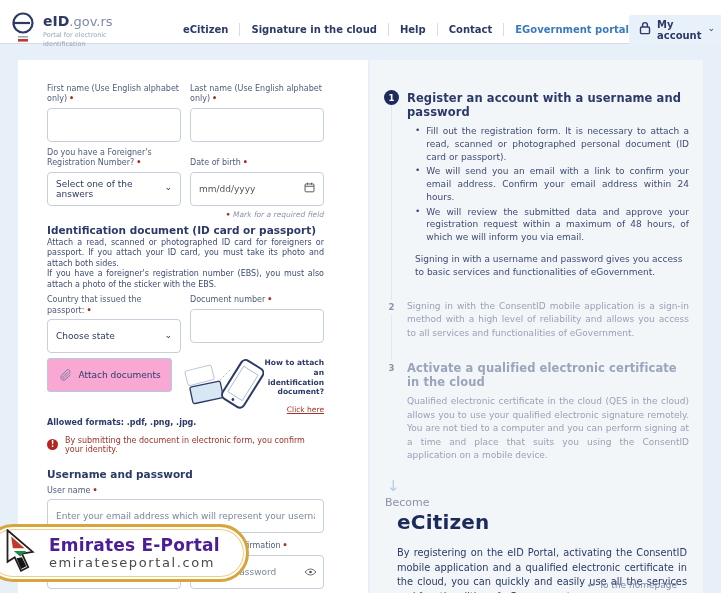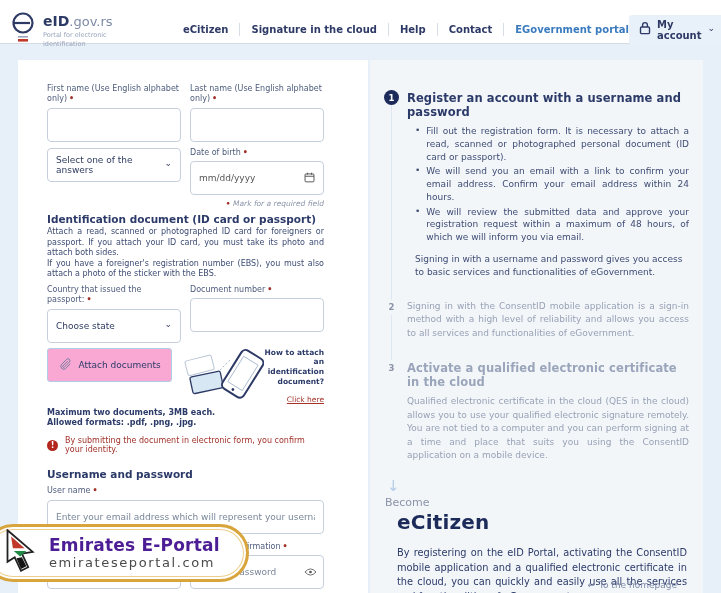--- a/index.html
+++ b/index.html
@@ -160,20 +160,21 @@
         <input class="inp" type="text" style="">
       </div>
       <div class="field">
         <div class="lbl-s"><span>Last name (Use English alphabet only)</span><span class="dot">•</span></div>
         <input class="inp" type="text" style="">
       </div>
     </div>
 
     <div class="row mb3">
       <div class="field">
+        <div class="lbl-s h2l"><span>Do you have a Foreigner's Registration Number?</span><span class="dot">•</span></div>
         <div class="selbox">
           <span>Select one of the answers</span>
           <span class="chev">⌄</span>
         </div>
       </div>
       <div class="field" style="align-self:flex-end;">
         <div class="lbl-s"><span>Date of birth</span><span class="dot">•</span></div>
         <div class="datebox">
           <span>mm/dd/yyyy</span>
           <span>
@@ -229,21 +230,20 @@
             <circle cx="58.5" cy="44" r="1.4" fill="#2e3a66"></circle>
           </g>
         </svg>
       </span>
       <div class="howto">
         <div class="howto-q">How to attach an identification document?</div>
         <span class="click-here">Click here</span>
       </div>
     </div>
 
-    <div class="note-b">Maximum two documents, 3MB each.</div>
     <div class="note-b">Allowed formats: .pdf, .png, .jpg.</div>
 
     <div class="warn-row">
       <span class="warn-icon">!</span>
       <span class="warn-text">By submitting the document in electronic form, you confirm your identity.</span>
     </div>
 
     <div class="sec-title cred-title">Username and password</div>
 
     <div class="lbl-s"><span>User name</span><span class="dot">•</span></div>

